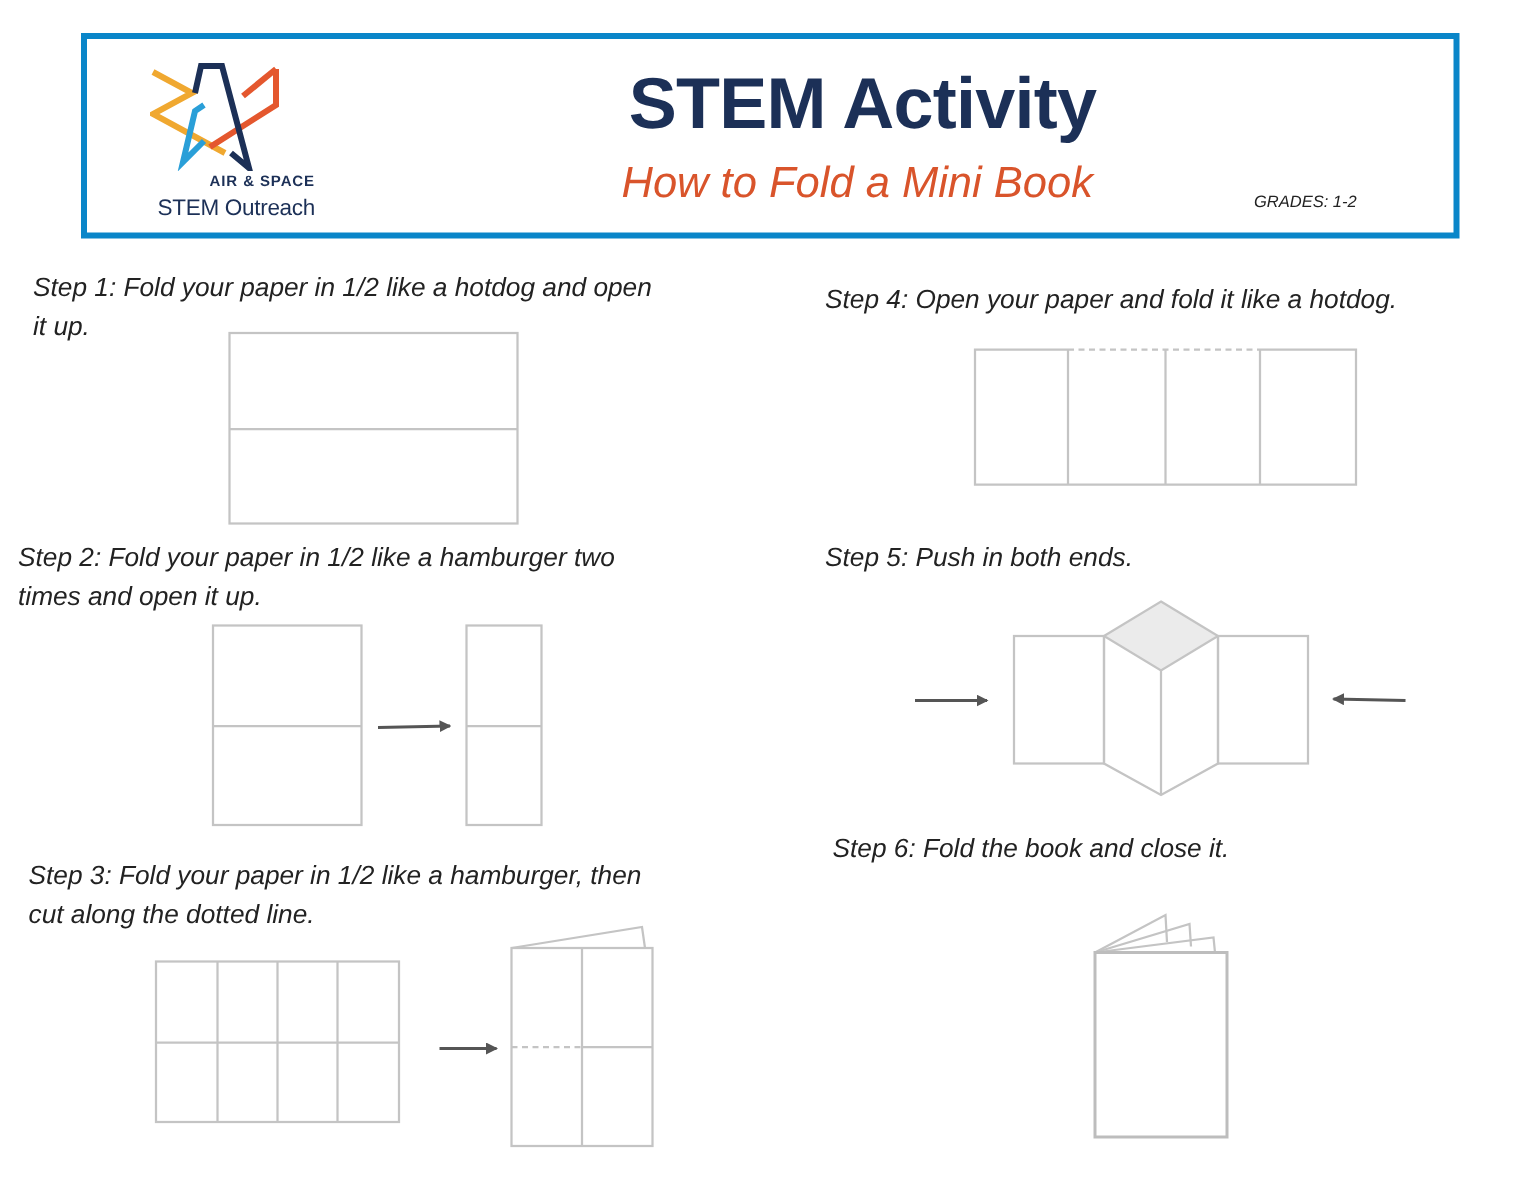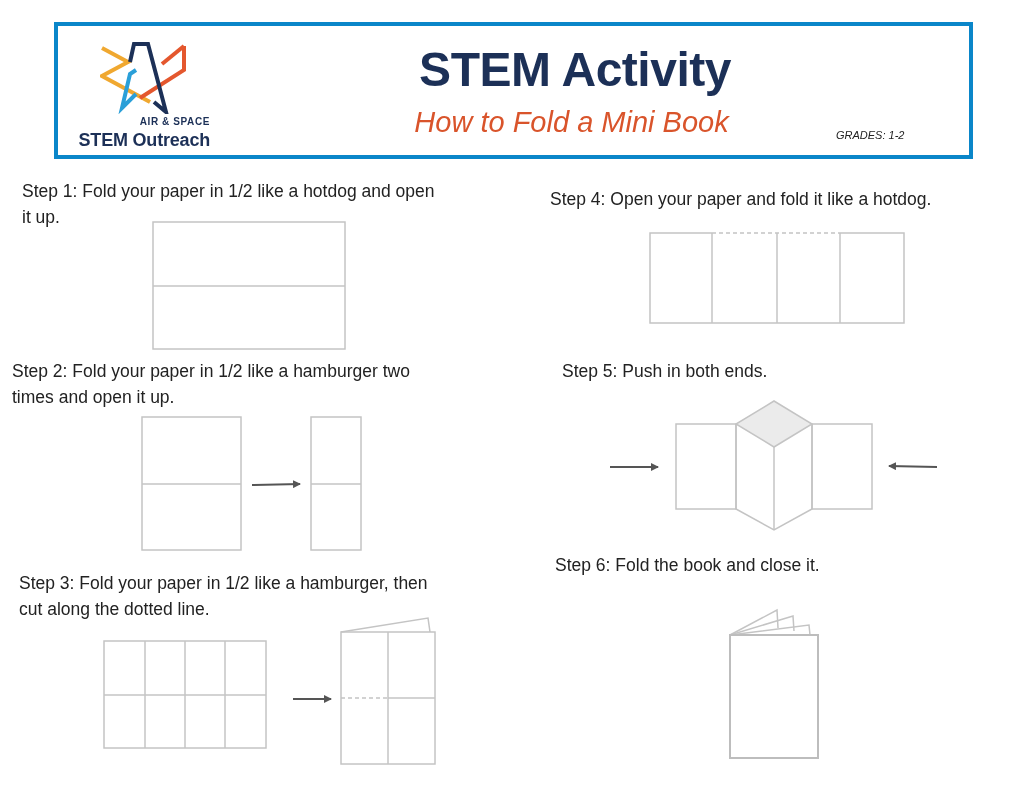--- a/index.html
+++ b/index.html
@@ -2,25 +2,25 @@
 <html><head>
 <meta charset="utf-8">
 <style>
   html, body { margin:0; padding:0; background:#ffffff; }
   body { width:1024px; height:791px; position:relative; overflow:hidden; font-family:"Liberation Sans", sans-serif; }
   .header-box { position:absolute; left:54px; top:22px; width:911px; height:129px; border:4px solid #0a86c9; background:#fff; }
   .logo { position:absolute; left:78px; top:38px; width:132px; height:112px; }
   .logo svg { position:absolute; left:22px; top:2px; }
   .logo-sub { position:absolute; left:0; width:132px; text-align:right; color:#1c3057; }
   .logo-air { top:78px; font-size:10px; font-weight:bold; letter-spacing:0.6px; }
-  .logo-stem { top:92px; font-size:18px; font-weight:bold; letter-spacing:-0.2px; }
+  .logo-stem { top:92px; font-size:15px; font-weight:normal; letter-spacing:-0.2px; }
   .title { position:absolute; left:300px; width:550px; top:42px; text-align:center; color:#1c3057; font-size:48px; font-weight:bold; letter-spacing:-0.5px; line-height:56px; }
   .subtitle { position:absolute; left:300px; width:543px; top:104px; text-align:center; color:#d9542b; font-size:29px; font-style:italic; line-height:36px; }
   .grades { position:absolute; left:836px; top:124px; font-size:11px; font-style:italic; color:#222; line-height:22px; }
-  .step-text { position:absolute; font-size:17.5px; color:#222; line-height:26px; }
+  .step-text { position:absolute; font-size:17.5px; font-style:italic; color:#222; line-height:26px; }
   .diagrams { position:absolute; left:0; top:0; }
 </style>
 </head>
 <body>
 
 <div class="header-box"></div>
 
 <div class="logo">
   <svg width="88" height="74" viewBox="0 0 88 74">
 
@@ -49,21 +49,21 @@
   <div>Step 2: Fold your paper in 1/2 like a hamburger two</div>
   <div>times and open it up.</div>
 </div>
 <div class="step-text" style="left:19px; top:570px;">
   <div>Step 3: Fold your paper in 1/2 like a hamburger, then</div>
   <div>cut along the dotted line.</div>
 </div>
 <div class="step-text" style="left:550px; top:186px;">
   <div>Step 4: Open your paper and fold it like a hotdog.</div>
 </div>
-<div class="step-text" style="left:562px; top:358px;">
+<div class="step-text" style="left:550px; top:358px;">
   <div>Step 5: Push in both ends.</div>
 </div>
 <div class="step-text" style="left:555px; top:552px;">
   <div>Step 6: Fold the book and close it.</div>
 </div>
 
 <svg class="diagrams" width="1024" height="791" viewBox="0 0 1024 791">
   <defs>
     <marker id="ah" markerWidth="8" markerHeight="8" refX="7" refY="4" orient="auto" markerUnits="userSpaceOnUse">
       <path d="M0,0 L8,4 L0,8 Z" fill="#555"></path>

